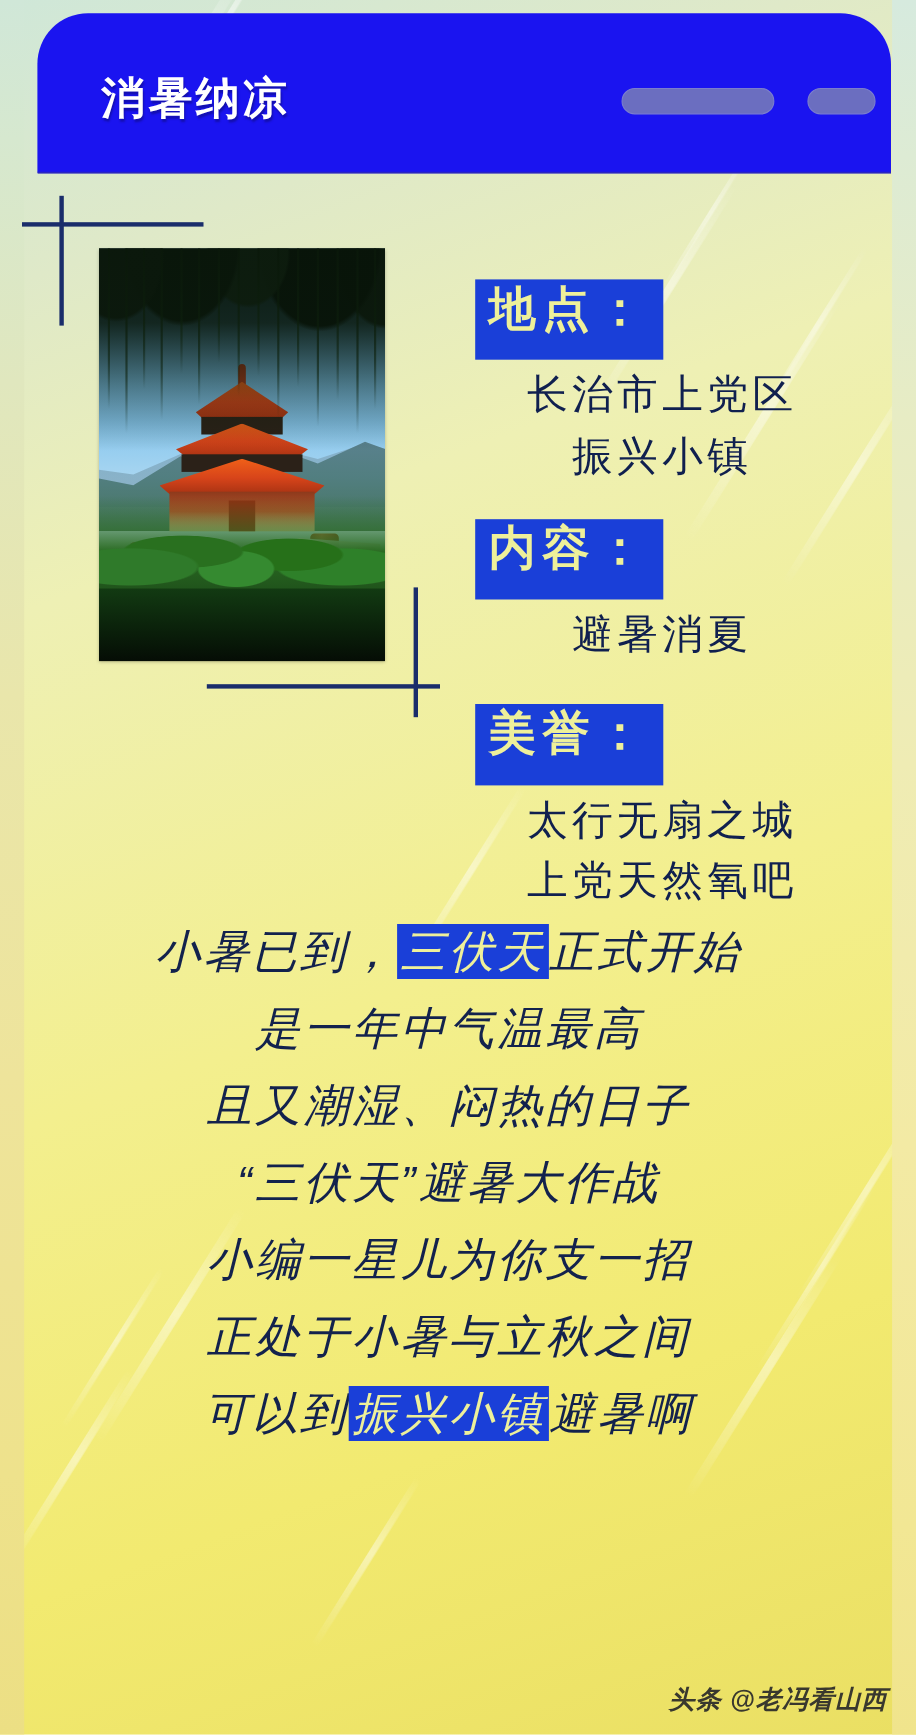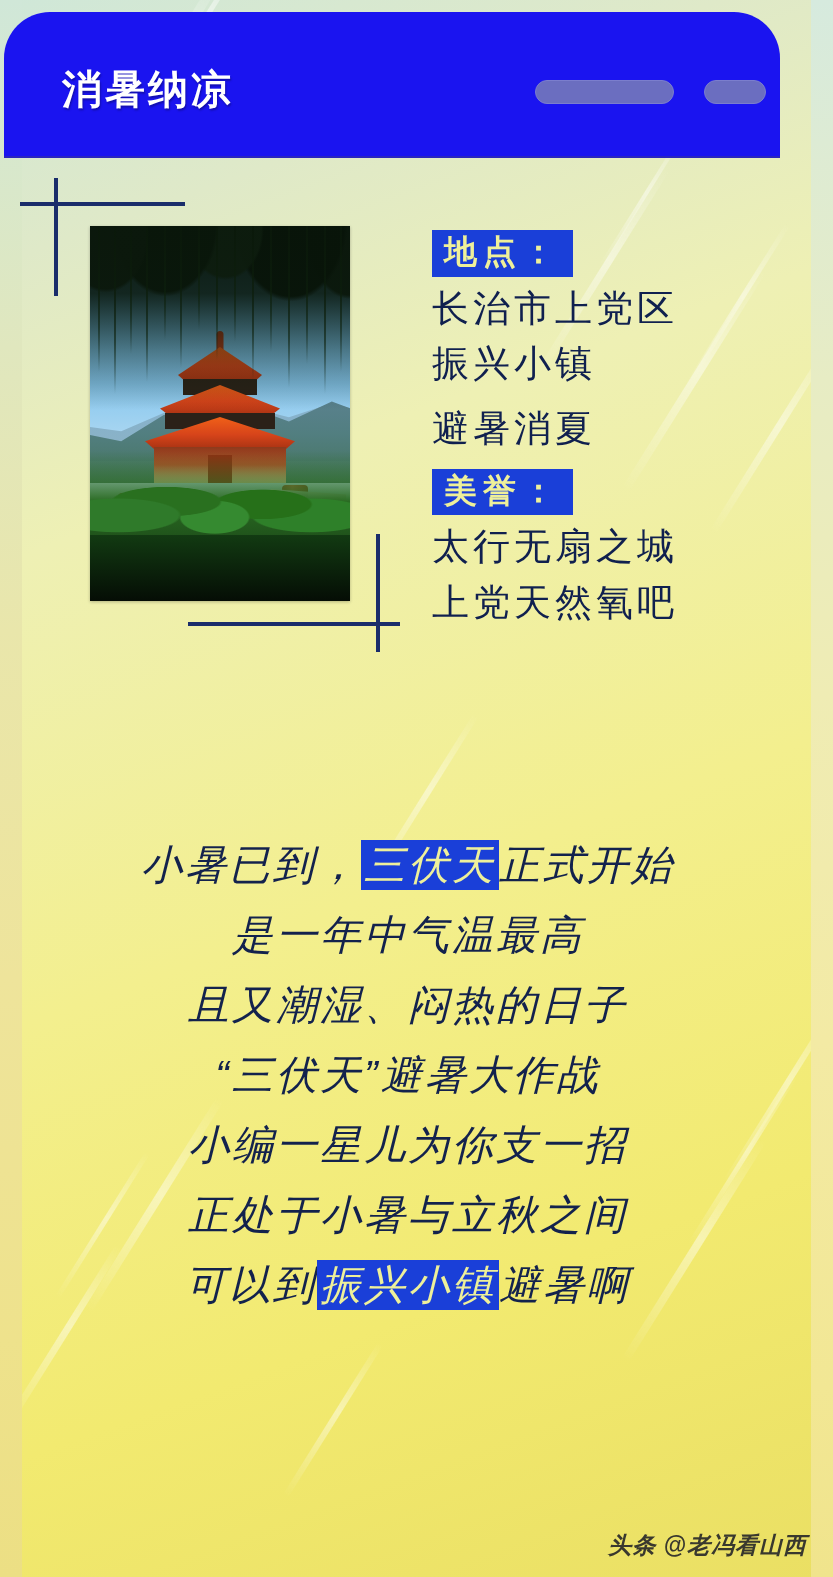--- a/index.html
+++ b/index.html
@@ -63,21 +63,21 @@
     position: absolute;
     background: linear-gradient(180deg, rgba(255,255,255,0) 0%, rgba(255,255,255,.85) 45%, rgba(255,255,255,0) 100%);
     transform: rotate(32deg);
     border-radius: 6px;
     filter: blur(0.4px);
   }
 
   
   .header {
     position: absolute;
-    left: 4px;
+    left: 34px;
     top: 12px;
     width: 776px;
     height: 144px;
     background: #1a14f0;
     border-top-left-radius: 46px;
     border-top-right-radius: 46px;
     border-bottom: 2px solid #2a25c0;
     z-index: 6;
   }
   .header-title {
@@ -185,35 +185,37 @@
     position: absolute;
     left: 432px;
     top: 230px;
     width: 340px;
     z-index: 6;
   }
   .info-badge {
     display: inline-block;
     background: #1a3fd8;
     color: #eef09a;
-    font-size: 33px;
+    font-size: 43px;
     font-weight: bold;
     letter-spacing: 6px;
-    padding: 5px 12px 7px 12px;
+    padding: 5px 12px 23px 12px;
     line-height: 1.05;
     white-space: nowrap;
+    margin-top: 24px;
   }
   .info-text {
     color: #10204f;
     font-size: 37px;
     font-weight: 500;
     letter-spacing: 4px;
     line-height: 1.28;
     white-space: nowrap;
     margin: 8px 0 0 0;
+    text-align: center;
   }
   .gap-sm { height: 10px; }
   .gap-md { height: 16px; }
 
   
   .lines {
     position: absolute;
     left: 20px;
     top: 845px;
     width: 776px;
@@ -334,20 +336,21 @@
   </div>
 
   <div class="info">
     <div>
       <span class="info-badge">地点：</span>
       <p class="info-text">长治市上党区</p>
       <p class="info-text">振兴小镇</p>
     </div>
     <div class="gap-sm"></div>
     <div>
+      <span class="info-badge">内容：</span>
       <p class="info-text">避暑消夏</p>
     </div>
     <div class="gap-md"></div>
     <div>
       <span class="info-badge">美誉：</span>
       <p class="info-text">太行无扇之城</p>
       <p class="info-text">上党天然氧吧</p>
     </div>
   </div>
 

